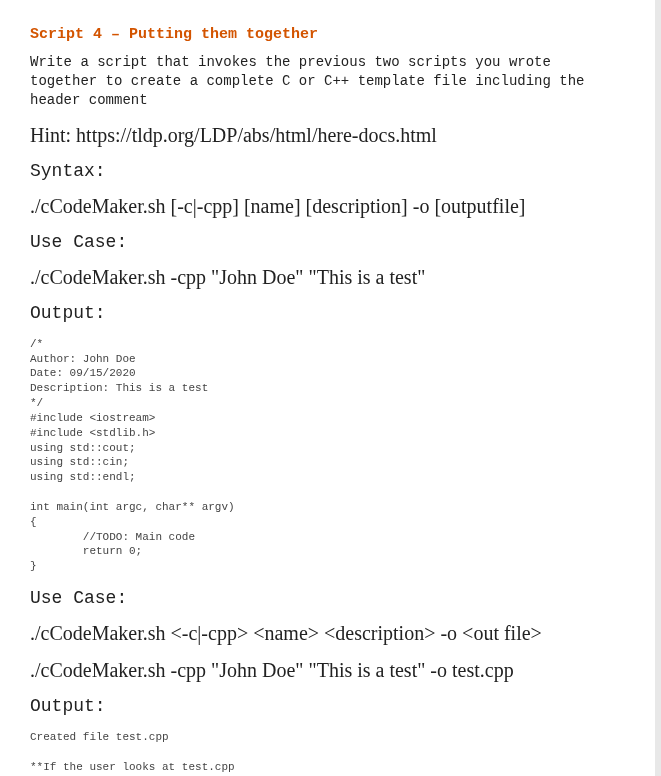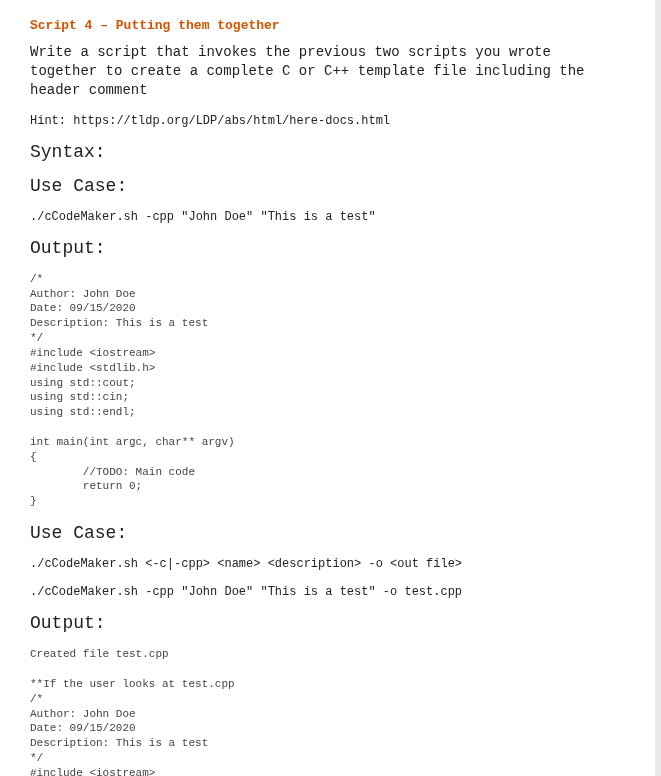--- a/index.html
+++ b/index.html
@@ -12,33 +12,34 @@
   .page-wrap {
     width: 661px;
     background: #fff;
     box-sizing: border-box;
     padding: 18px 30px 20px 30px;
     border-right: 6px solid #e8e8e8;
   }
   .title {
     color: #d35400;
     font-weight: bold;
-    font-size: 13px;
-    margin: 0 0 6px 0;
+    font-size: 15px;
+    margin: 8px 0 6px 0;
   }
   .intro {
     font-size: 14px;
     line-height: 1.35;
     margin: 10px 0 14px 0;
     white-space: pre-wrap;
   }
   .line {
-    font-size: 12px;
+    font-size: 20px;
     margin: 0 0 14px 0;
     white-space: pre-wrap;
+    font-family: Liberation Serif, serif;
   }
   .label {
     font-size: 18px;
     margin: 0 0 14px 0;
   }
   .code-block {
     font-size: 11px;
     line-height: 1.35;
     color: #444;
     white-space: pre;
@@ -50,20 +51,21 @@
 
 <div class="page-wrap">
 
   <div class="title">Script 4 – Putting them together</div>
 
   <div class="intro">Write a script that invokes the previous two scripts you wrote together to create a complete C or C++ template file including the header comment</div>
 
   <div class="line">Hint: https://tldp.org/LDP/abs/html/here-docs.html</div>
 
   <div class="label">Syntax:</div>
+  <div class="line">./cCodeMaker.sh [-c|-cpp] [name] [description] -o [outputfile]</div>
 
   <div class="label">Use Case:</div>
   <div class="line">./cCodeMaker.sh -cpp "John Doe" "This is a test"</div>
 
   <div class="label">Output:</div>
   <div class="code-block">/*
 Author: John Doe
 Date: 09/15/2020
 Description: This is a test
 */

